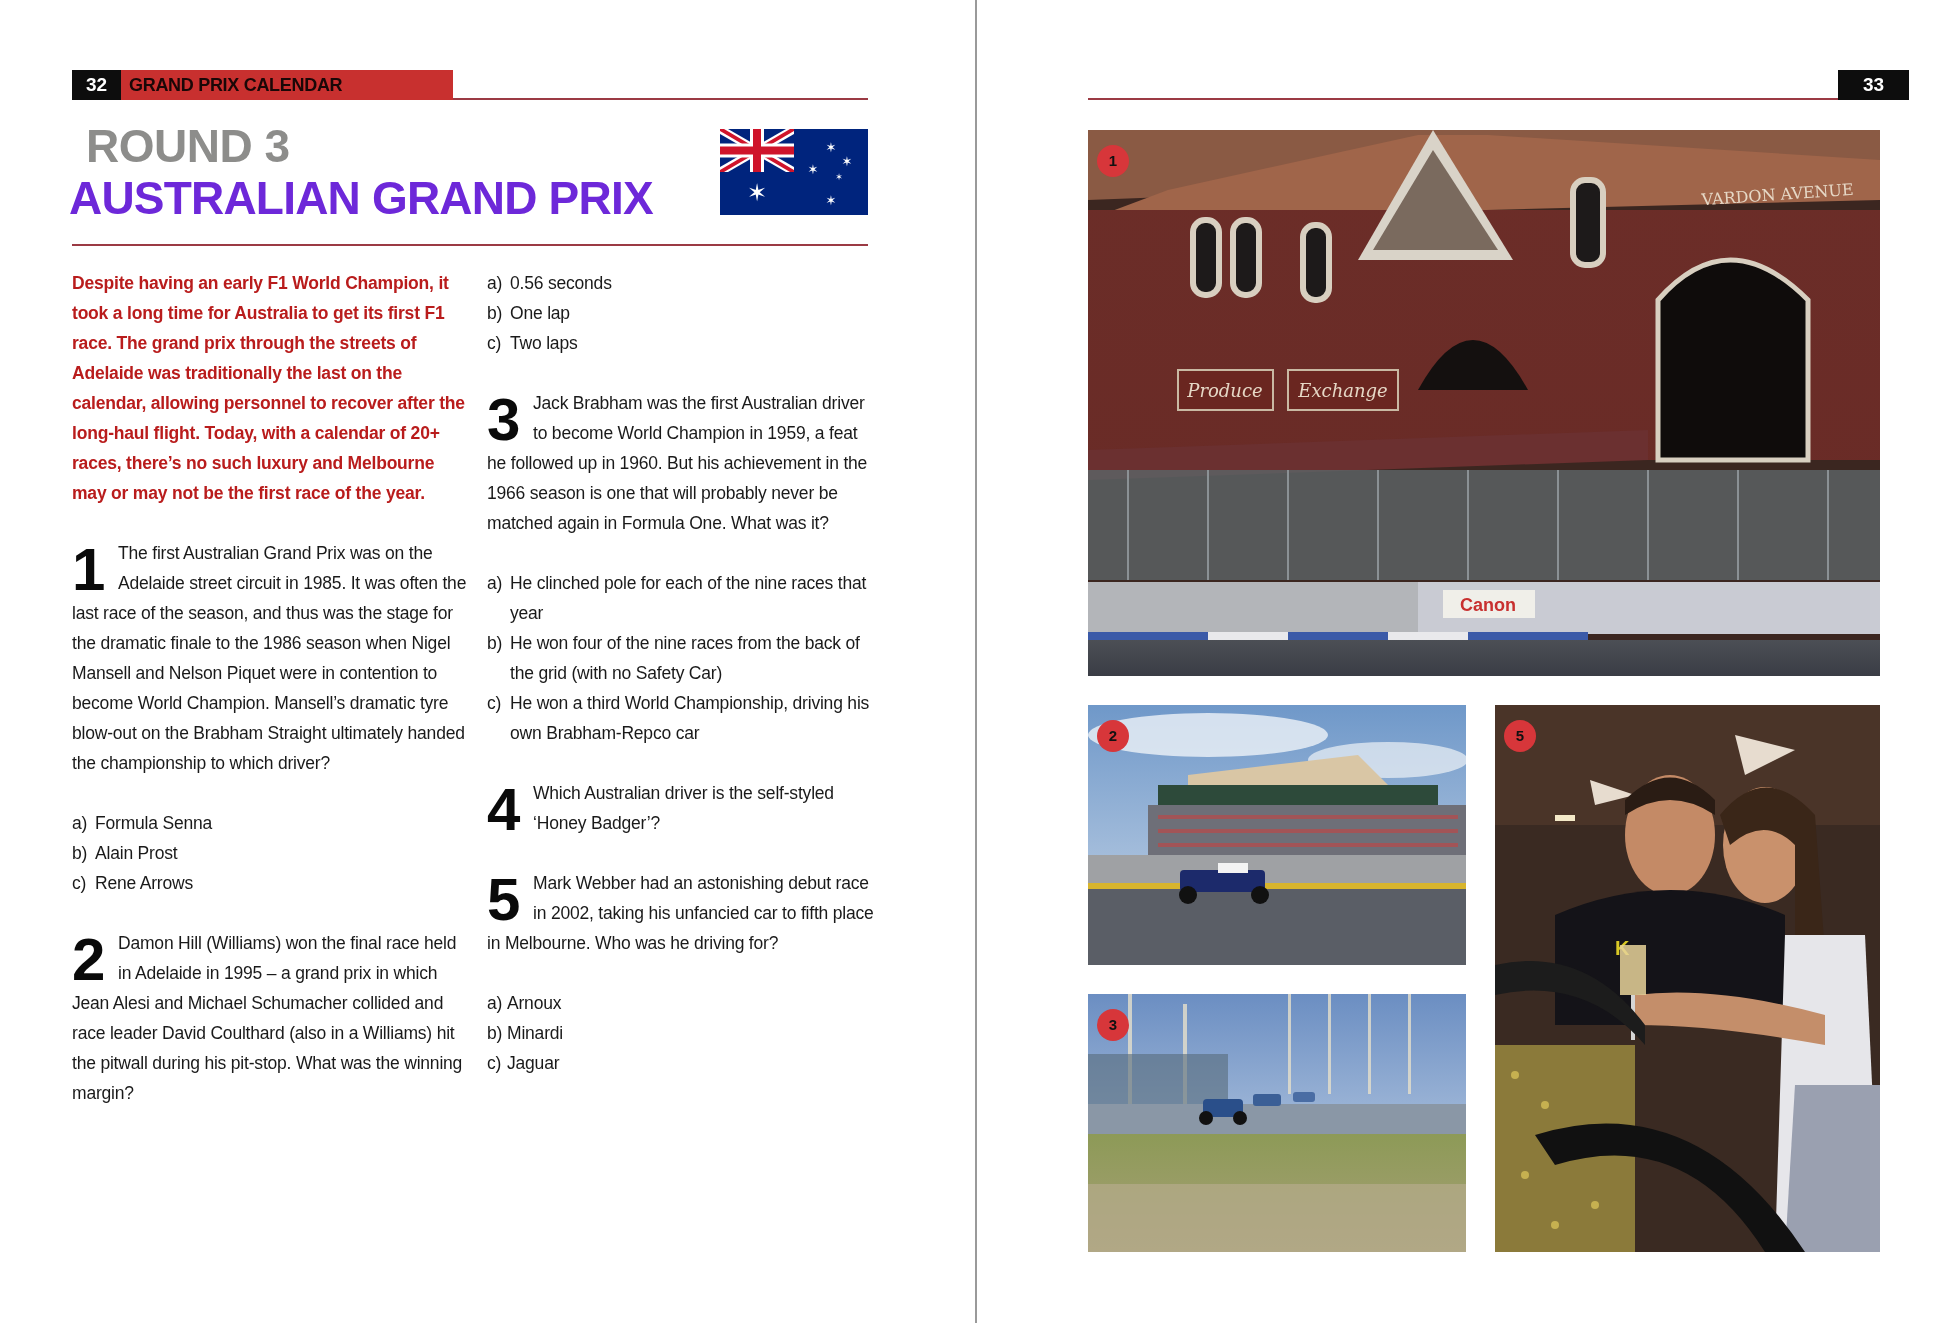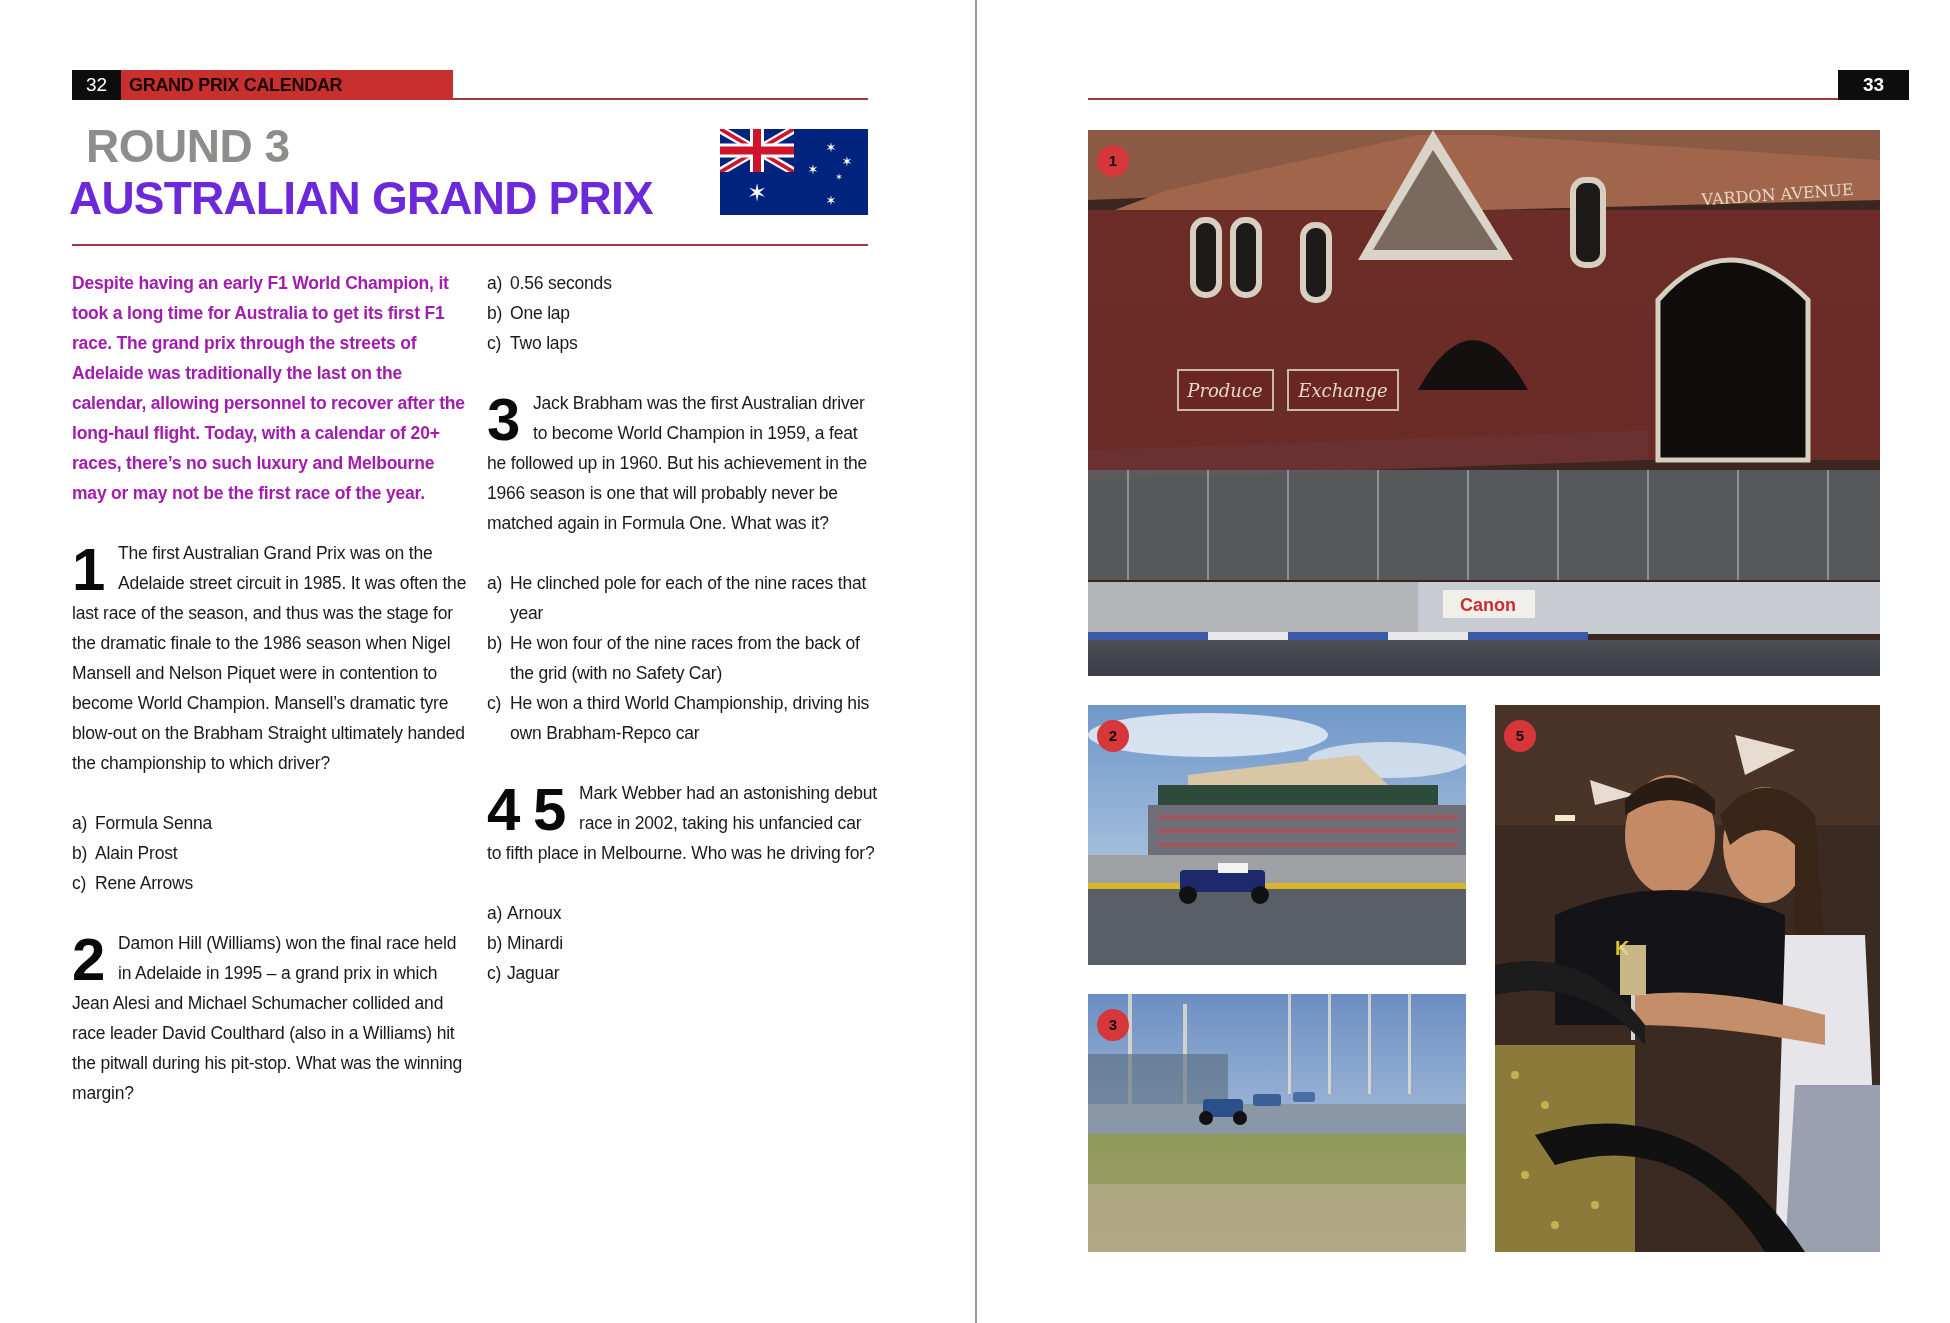--- a/index.html
+++ b/index.html
@@ -3,21 +3,21 @@
 <meta charset="utf-8">
 <style>
   * { margin: 0; padding: 0; box-sizing: border-box; }
   html, body { width: 1950px; height: 1323px; background: #ffffff; overflow: hidden; }
   body { position: relative; font-family: "Liberation Sans", "DejaVu Sans", sans-serif; color: #1a1a1a; }
 
   .spine { position: absolute; left: 975px; top: 0; width: 2px; height: 1323px; background: #9a9a9a; }
 
   
   .hdr-num { position: absolute; left: 72px; top: 70px; width: 49px; height: 30px; background: #0d0d0d; color: #fff;
-             font-weight: normal; font-size: 19px; line-height: 30px; text-align: center; }
+             font-weight: bold; font-size: 19px; line-height: 30px; text-align: center; }
   .hdr-bar { position: absolute; left: 121px; top: 70px; width: 332px; height: 30px; background: #c8302f; color: #1a0707;
              font-weight: bold; font-size: 18px; line-height: 31px; padding-left: 8px; letter-spacing: -0.3px; }
   .hdr-rule-l { position: absolute; left: 453px; top: 98px; width: 415px; height: 2px; background: #9b3a44; }
 
   
   .hdr-rule-r { position: absolute; left: 1088px; top: 98px; width: 752px; height: 2px; background: #9b3a44; }
   .hdr-num-r { position: absolute; left: 1838px; top: 70px; width: 71px; height: 30px; background: #0d0d0d; color: #fff;
                font-weight: bold; font-size: 19px; line-height: 30px; text-align: center; }
 
   .round { position: absolute; left: 86px; top: 122px; font-size: 46px; font-weight: bold; color: #8d8d8b;
@@ -26,21 +26,21 @@
            letter-spacing: -0.8px; line-height: 48px; }
   .title-rule { position: absolute; left: 72px; top: 244px; width: 796px; height: 2px; background: #9b3a44; }
 
   .flag { position: absolute; left: 720px; top: 129px; width: 148px; height: 86px; }
 
   
   .col { position: absolute; width: 395px; font-size: 17.5px; line-height: 30px; color: #1a1a1a; letter-spacing: -0.2px; }
   .col1 { left: 72px; top: 268px; }
   .col2 { left: 487px; top: 268px; width: 390px; }
 
-  .intro { font-weight: bold; color: #a21caf; margin-bottom: 30px; }
+  .intro { font-weight: bold; color: #b91c1c; margin-bottom: 30px; }
   .q { position: relative; margin-bottom: 30px; }
   .q .qnum { float: left; font-size: 60px; font-weight: bold; line-height: 52px; width: 46px; margin-top: 6px; margin-right: 0px; color: #0a0a0a; }
   .opts { margin-bottom: 30px; }
   .opt { display: flex; }
   .opt .lbl { width: 23px; flex: 0 0 23px; }
   .opt .txt { flex: 1; }
 
   
   .photo { position: absolute; overflow: hidden; }
   .badge { position: absolute; width: 32px; height: 32px; border-radius: 50%; background: #d7363a; color: #111;
@@ -144,20 +144,21 @@
         <span class="txt">He won four of the nine races from the back of the grid (with no Safety Car)</span>
       </div>
     <div class="opt">
         <span class="lbl">c)</span>
         <span class="txt">He won a third World Championship, driving his own Brabham-Repco car</span>
       </div>
   </div>
 
   <div class="q">
     <span class="qnum">4</span>
+    <span>Which Australian driver is the self-styled ‘Honey Badger’?</span>
   </div>
 
   <div class="q">
     <span class="qnum">5</span>
     <span>Mark Webber had an astonishing debut race in 2002, taking his unfancied car to fifth place in Melbourne. Who was he driving for?</span>
   </div>
   <div class="opts">
     <div class="opt">
         <span class="lbl" style="width:20px;flex-basis:20px">a)</span>
         <span class="txt">Arnoux</span>

